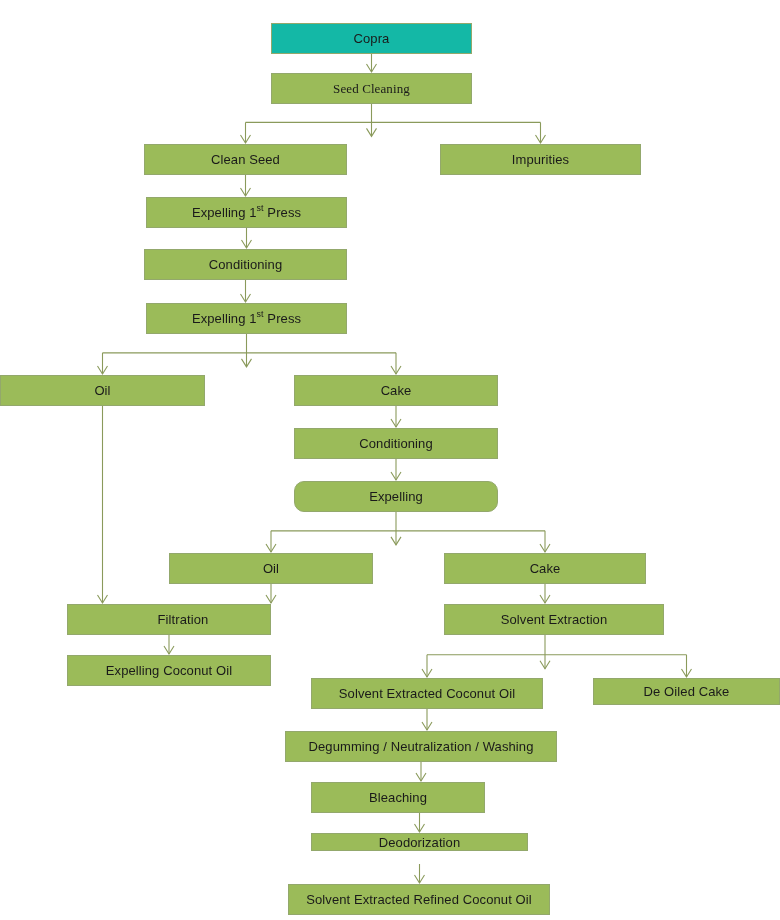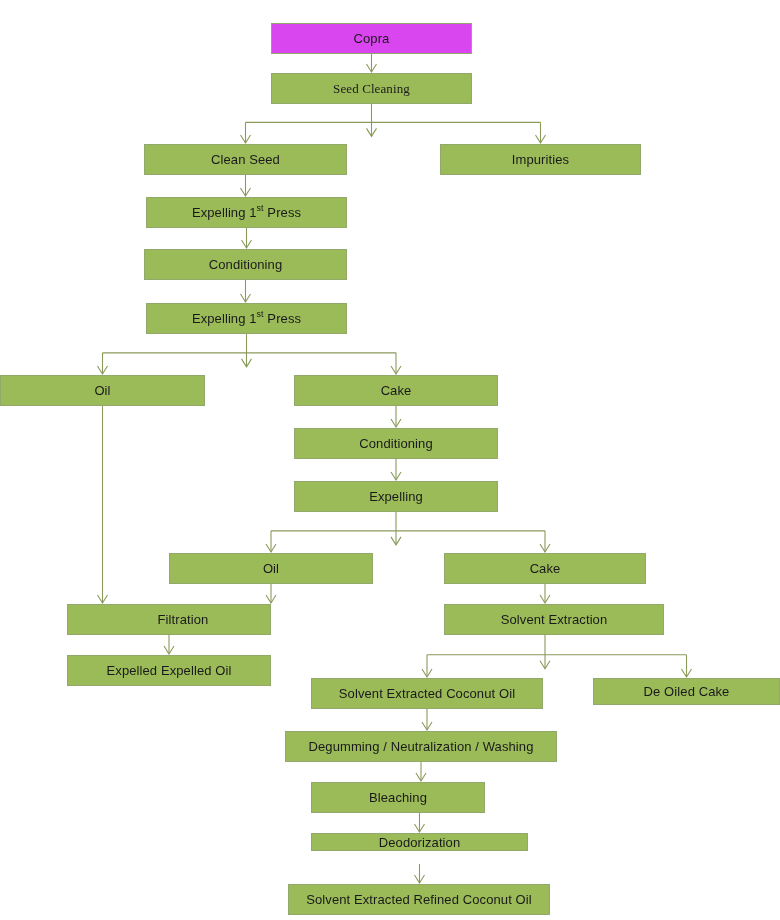--- a/index.html
+++ b/index.html
@@ -131,21 +131,21 @@
       <line x1="421" y1="762" x2="421" y2="781" stroke="#8A9A5B" stroke-width="1.1" shape-rendering="geometricPrecision"></line>
       <path d="M 416 773 L 421 781 L 426 773" fill="none" stroke="#8A9A5B" stroke-width="1.1" stroke-linecap="butt"></path>
       <g></g>
       <line x1="419.5" y1="813" x2="419.5" y2="832" stroke="#8A9A5B" stroke-width="1.1" shape-rendering="geometricPrecision"></line>
       <path d="M 414.5 824 L 419.5 832 L 424.5 824" fill="none" stroke="#8A9A5B" stroke-width="1.1" stroke-linecap="butt"></path>
       <g></g>
       <line x1="419.5" y1="864" x2="419.5" y2="883" stroke="#8A9A5B" stroke-width="1.1" shape-rendering="geometricPrecision"></line>
       <path d="M 414.5 875 L 419.5 883 L 424.5 875" fill="none" stroke="#8A9A5B" stroke-width="1.1" stroke-linecap="butt"></path>
     </svg>
   <div id="node-layer">
-      <div class="node" style="left: 271px; top: 23px; width: 201px; height: 31px; background: #d946ef; border-color: rgb(147, 168, 108); color: rgb(26, 26, 26);">
+      <div class="node" style="left: 271px; top: 23px; width: 201px; height: 31px; background: #14b8a6; border-color: rgb(147, 168, 108); color: rgb(26, 26, 26);">
         <span class="label">Copra</span>
       </div>
       <div class="node" style="left: 271px; top: 73px; width: 201px; height: 31px; background: rgb(155, 187, 89); border-color: rgb(147, 168, 108); color: rgb(26, 26, 26); font-family: Liberation Serif, serif;">
         <span class="label">Seed Cleaning</span>
       </div>
       <div class="node" style="left: 144px; top: 144px; width: 203px; height: 31px; background: rgb(155, 187, 89); border-color: rgb(147, 168, 108); color: rgb(26, 26, 26);">
         <span class="label">Clean Seed</span>
       </div>
       <div class="node" style="left: 440px; top: 144px; width: 201px; height: 31px; background: rgb(155, 187, 89); border-color: rgb(147, 168, 108); color: rgb(26, 26, 26);">
         <span class="label">Impurities</span>
@@ -161,37 +161,37 @@
       </div>
       <div class="node" style="left: 0px; top: 375px; width: 205px; height: 31px; background: rgb(155, 187, 89); border-color: rgb(147, 168, 108); color: rgb(26, 26, 26);">
         <span class="label">Oil</span>
       </div>
       <div class="node" style="left: 294px; top: 375px; width: 204px; height: 31px; background: rgb(155, 187, 89); border-color: rgb(147, 168, 108); color: rgb(26, 26, 26);">
         <span class="label">Cake</span>
       </div>
       <div class="node" style="left: 294px; top: 428px; width: 204px; height: 31px; background: rgb(155, 187, 89); border-color: rgb(147, 168, 108); color: rgb(26, 26, 26);">
         <span class="label">Conditioning</span>
       </div>
-      <div class="node" style="left: 294px; top: 481px; width: 204px; height: 31px; background: rgb(155, 187, 89); border-color: rgb(147, 168, 108); color: rgb(26, 26, 26);">
+      <div class="node" style="left: 294px; top: 481px; width: 204px; height: 31px; background: rgb(155, 187, 89); border-color: rgb(147, 168, 108); color: rgb(26, 26, 26); border-radius: 10px;">
         <span class="label">Expelling</span>
       </div>
       <div class="node" style="left: 169px; top: 553px; width: 204px; height: 31px; background: rgb(155, 187, 89); border-color: rgb(147, 168, 108); color: rgb(26, 26, 26);">
         <span class="label">Oil</span>
       </div>
       <div class="node" style="left: 444px; top: 553px; width: 202px; height: 31px; background: rgb(155, 187, 89); border-color: rgb(147, 168, 108); color: rgb(26, 26, 26);">
         <span class="label">Cake</span>
       </div>
       <div class="node" style="left: 67px; top: 604px; width: 204px; height: 31px; background: rgb(155, 187, 89); border-color: rgb(147, 168, 108); color: rgb(26, 26, 26); padding-left: 28px;">
         <span class="label">Filtration</span>
       </div>
       <div class="node" style="left: 444px; top: 604px; width: 220px; height: 31px; background: rgb(155, 187, 89); border-color: rgb(147, 168, 108); color: rgb(26, 26, 26);">
         <span class="label">Solvent Extraction</span>
       </div>
       <div class="node" style="left: 67px; top: 655px; width: 204px; height: 31px; background: rgb(155, 187, 89); border-color: rgb(147, 168, 108); color: rgb(26, 26, 26);">
-        <span class="label">Expelled Expelled Oil</span>
+        <span class="label">Expelling Coconut Oil</span>
       </div>
       <div class="node" style="left: 311px; top: 678px; width: 232px; height: 31px; background: rgb(155, 187, 89); border-color: rgb(147, 168, 108); color: rgb(26, 26, 26);">
         <span class="label">Solvent Extracted Coconut Oil</span>
       </div>
       <div class="node" style="left: 593px; top: 678px; width: 187px; height: 27px; background: rgb(155, 187, 89); border-color: rgb(147, 168, 108); color: rgb(26, 26, 26);">
         <span class="label">De Oiled Cake</span>
       </div>
       <div class="node" style="left: 285px; top: 731px; width: 272px; height: 31px; background: rgb(155, 187, 89); border-color: rgb(147, 168, 108); color: rgb(26, 26, 26);">
         <span class="label">Degumming / Neutralization / Washing</span>
       </div>

